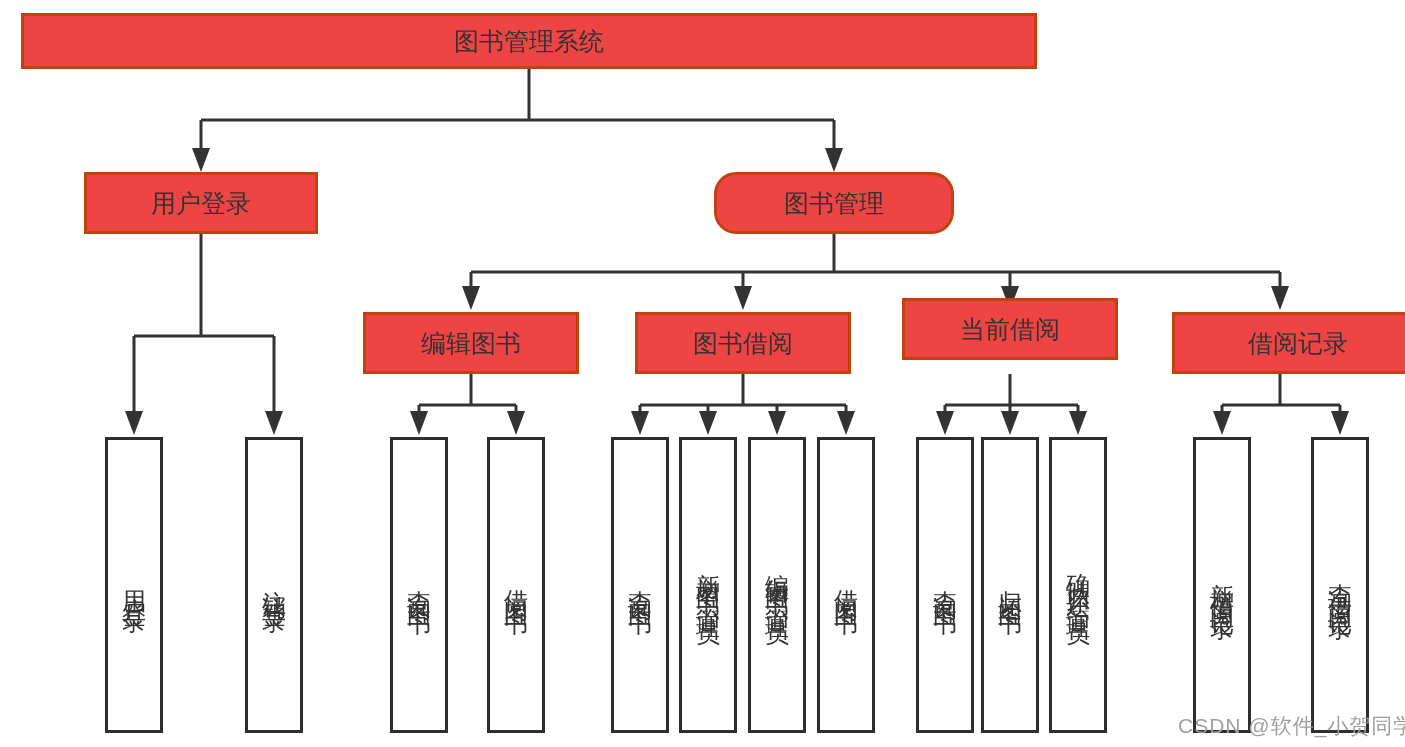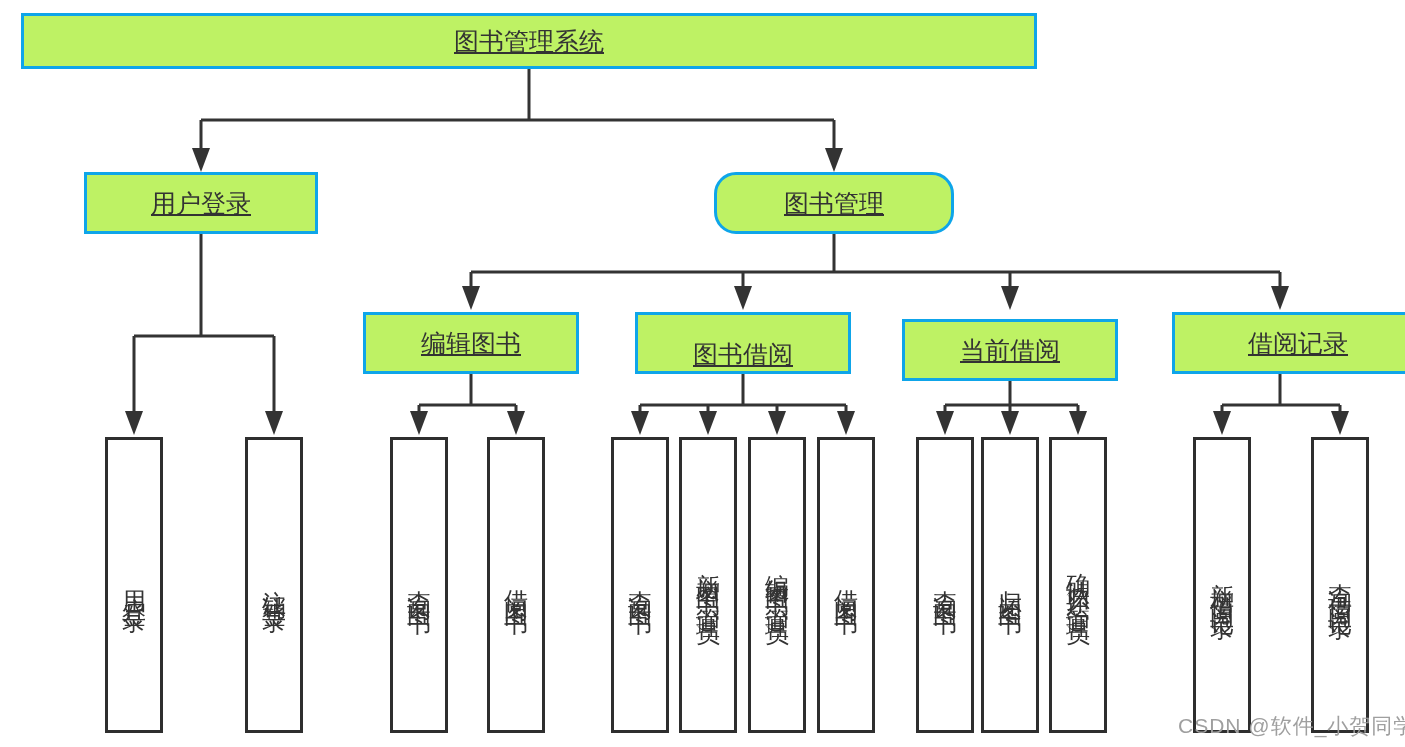--- a/index.html
+++ b/index.html
@@ -20,29 +20,28 @@
     width: 1405px; height: 747px;
   }
   svg.connectors {
     position: absolute;
     left: 0; top: 0;
     z-index: 1;
   }
   .hbox {
     position: absolute;
     box-sizing: border-box;
-    border: 3px solid #0ea5e9;
-    background: #bef264;
+    border: 3px solid #c2410c;
+    background: #ef4444;
     display: flex;
     align-items: center;
     justify-content: center;
     font-size: 25px;
     color: #333333;
     z-index: 2;
-    text-decoration: underline;
   }
   .vbox {
     position: absolute;
     box-sizing: border-box;
     width: 58px;
     height: 296px;
     border: 3px solid #2e2e2e;
     background: #ffffff;
     display: flex;
     align-items: center;
@@ -121,24 +120,24 @@
   <div class="hbox" style="left:84px; top:172px; width:234px; height:62px;">
     <span>用户登录</span>
   </div>
   <div class="hbox" style="left:714px; top:172px; width:240px; height:62px;border-radius:22px;">
     <span>图书管理</span>
   </div>
 
   <div class="hbox" style="left:363px; top:312px; width:216px; height:62px;">
     <span>编辑图书</span>
   </div>
-  <div class="hbox" style="left:635px; top:312px; width:216px; height:62px;align-items:flex-end;">
+  <div class="hbox" style="left:635px; top:312px; width:216px; height:62px;">
     <span>图书借阅</span>
   </div>
-  <div class="hbox" style="left:902px; top:319px; width:216px; height:62px;">
+  <div class="hbox" style="left:902px; top:298px; width:216px; height:62px;">
     <span>当前借阅</span>
   </div>
   <div class="hbox" style="left:1172px; top:312px; width:252px; height:62px;">
     <span>借阅记录</span>
   </div>
 
   <div class="vbox" style="left:105px; top:437px;">
     <span class="vtext">用户登录</span>
   </div>
   <div class="vbox" style="left:245px; top:437px;">

